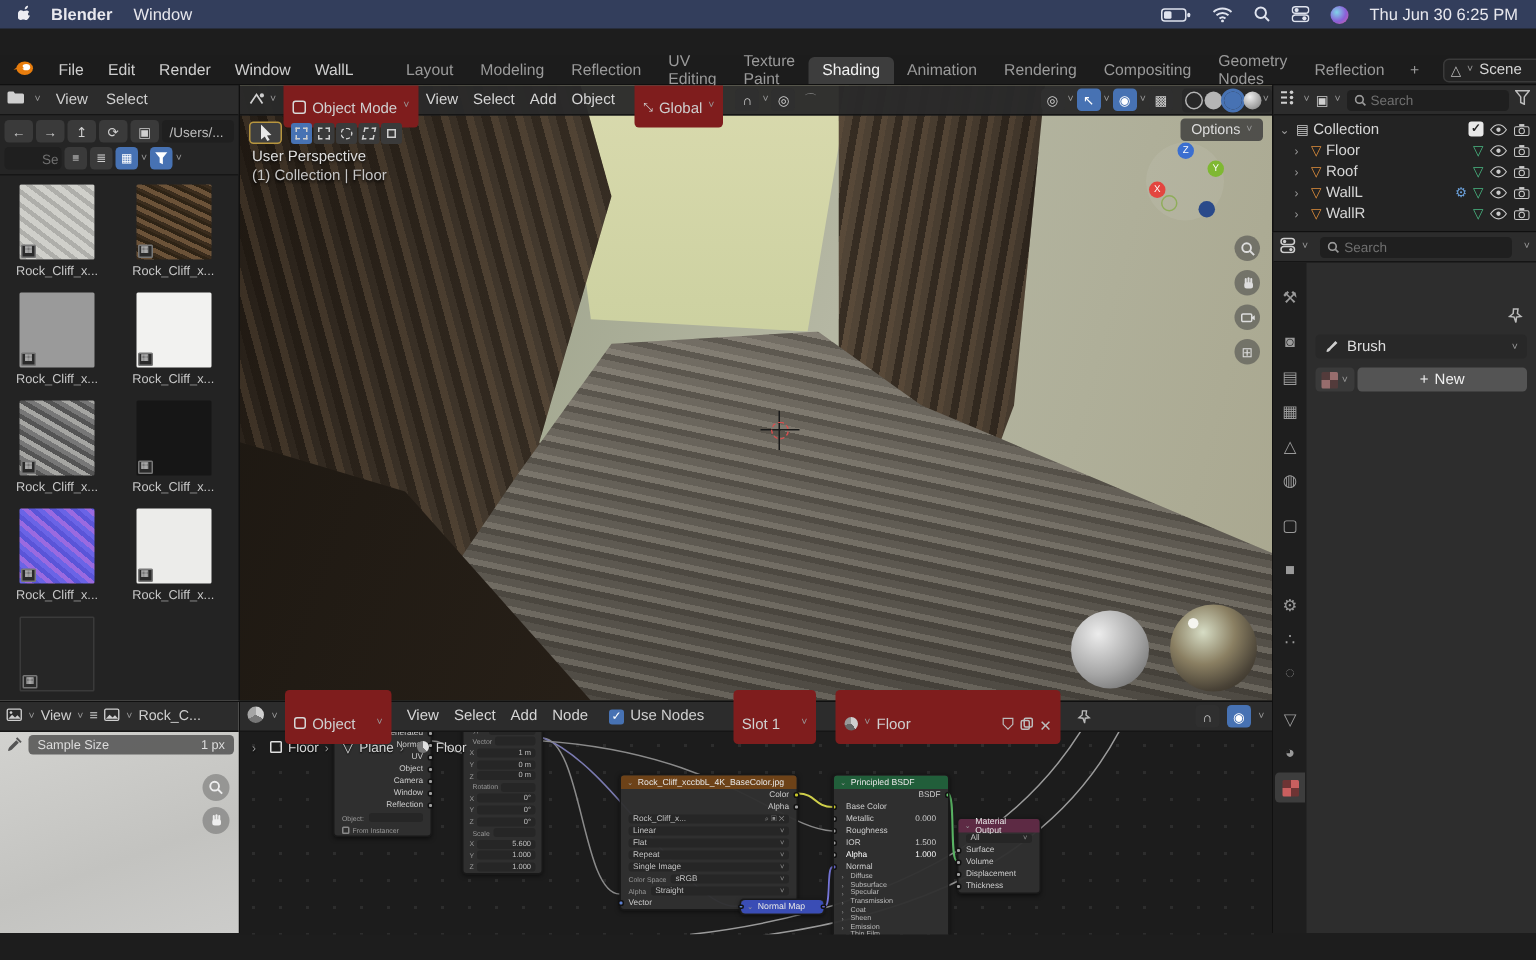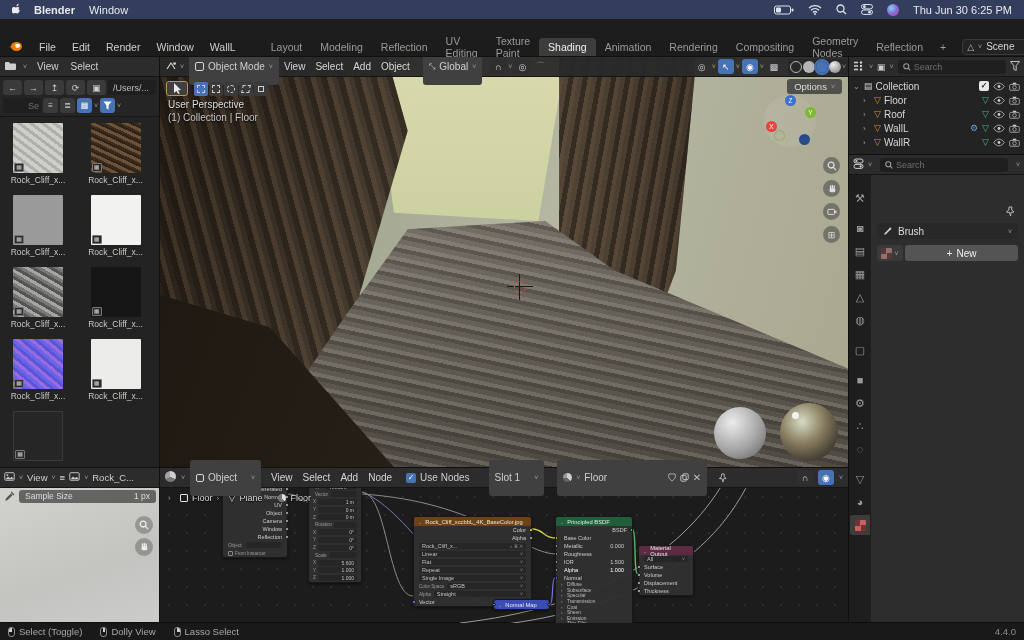--- a/index.html
+++ b/index.html
@@ -82,21 +82,21 @@
   .navbtn{width:17px;height:17px;border-radius:50%;background:rgba(70,70,70,.55);color:#ddd;font-size:9px;display:flex;align-items:center;justify-content:center;}
   .cursor3d{position:absolute;left:352px;top:222px;z-index:4;width:16px;height:16px;}
   .cursor3d .c{position:absolute;inset:2px;border-radius:50%;border:1.6px dashed #d84f4f;}
   .cursor3d .h,.cursor3d .v{position:absolute;background:#1a1a1a;}
   .cursor3d .h{left:-5px;right:-5px;top:7px;height:1px;}
   .cursor3d .v{top:-5px;bottom:-5px;left:7px;width:1px;}
   .sphere1{position:absolute;right:82px;bottom:8px;width:52px;height:52px;border-radius:50%;background:radial-gradient(circle at 35% 30%,#ececec,#a5a5a5 55%,#5c5c5c);z-index:5;}
   .sphere2{position:absolute;right:10px;bottom:6px;width:58px;height:58px;border-radius:50%;background:radial-gradient(circle at 38% 32%,#d6dcc4,#8a7f62 40%,#4a4337 72%,#262119);z-index:5;}
   .sphere2::after{content:"";position:absolute;left:12px;top:9px;width:7px;height:7px;border-radius:50%;background:#f4f4ee;}
   .hdrbtn{height:15px;display:flex;align-items:center;gap:3px;background:transparent;padding:0 5px;color:#d5d5d5;}
-  .mode-pill{background:#404040;border-radius:3px;height:16px;display:flex;align-items:center;gap:4px;padding:18px 6px;}
+  .mode-pill{background:#7f1d1d;border-radius:3px;height:16px;display:flex;gap:4px;padding:18px 6px;}
   .icgrp{display:flex;align-items:center;gap:2px;margin-left:8px;}
   .icbtn{width:16px;height:15px;border-radius:3px;display:flex;align-items:center;justify-content:center;font-size:9px;color:#cfcfcf;background:#2f2f2f;}
   .shadegrp{display:flex;align-items:center;background:#282828;border-radius:3px;height:16px;padding:0 2px;gap:1px;margin-left:6px;}
   .sphico{width:12px;height:12px;border-radius:50%;}
   
   .outliner{left:848px;top:57px;width:176px;height:98px;background:#232323;border-left:1px solid #101010;border-bottom:1px solid #101010;}
   .ol-h{height:20px;gap:4px;padding:0 4px;}
   .ol-search{flex:1;height:14px;font-size:9px;gap:3px;}
   .ol-rows{padding:2px 2px;font-size:10px;color:#d6d6d6;}
   .ol-row{display:flex;align-items:center;height:14px;gap:3px;padding:0 2px;}
@@ -1093,32 +1093,14 @@
             </div>
             <div class="nrow">
               <span class="dot dl"></span>
               <span>Thickness</span>
             </div>
           </div>
       </div>
     </div>
   </div>
 
-  <div class="abs statusbar">
-    <span style="display:flex;gap:18px;">
-
-    <span class="st-item">
-          <span class="mouse m-l"></span>
-          <span>Select (Toggle)</span>
-        </span>
-        <span class="st-item">
-          <span class="mouse m-m"></span>
-          <span>Dolly View</span>
-        </span>
-        <span class="st-item">
-          <span class="mouse m-r"></span>
-          <span>Lasso Select</span>
-        </span>
-      </span>
-    <span class="st-ver">4.4.0</span>
-  </div>
 
 </div>
 
 </body></html>

